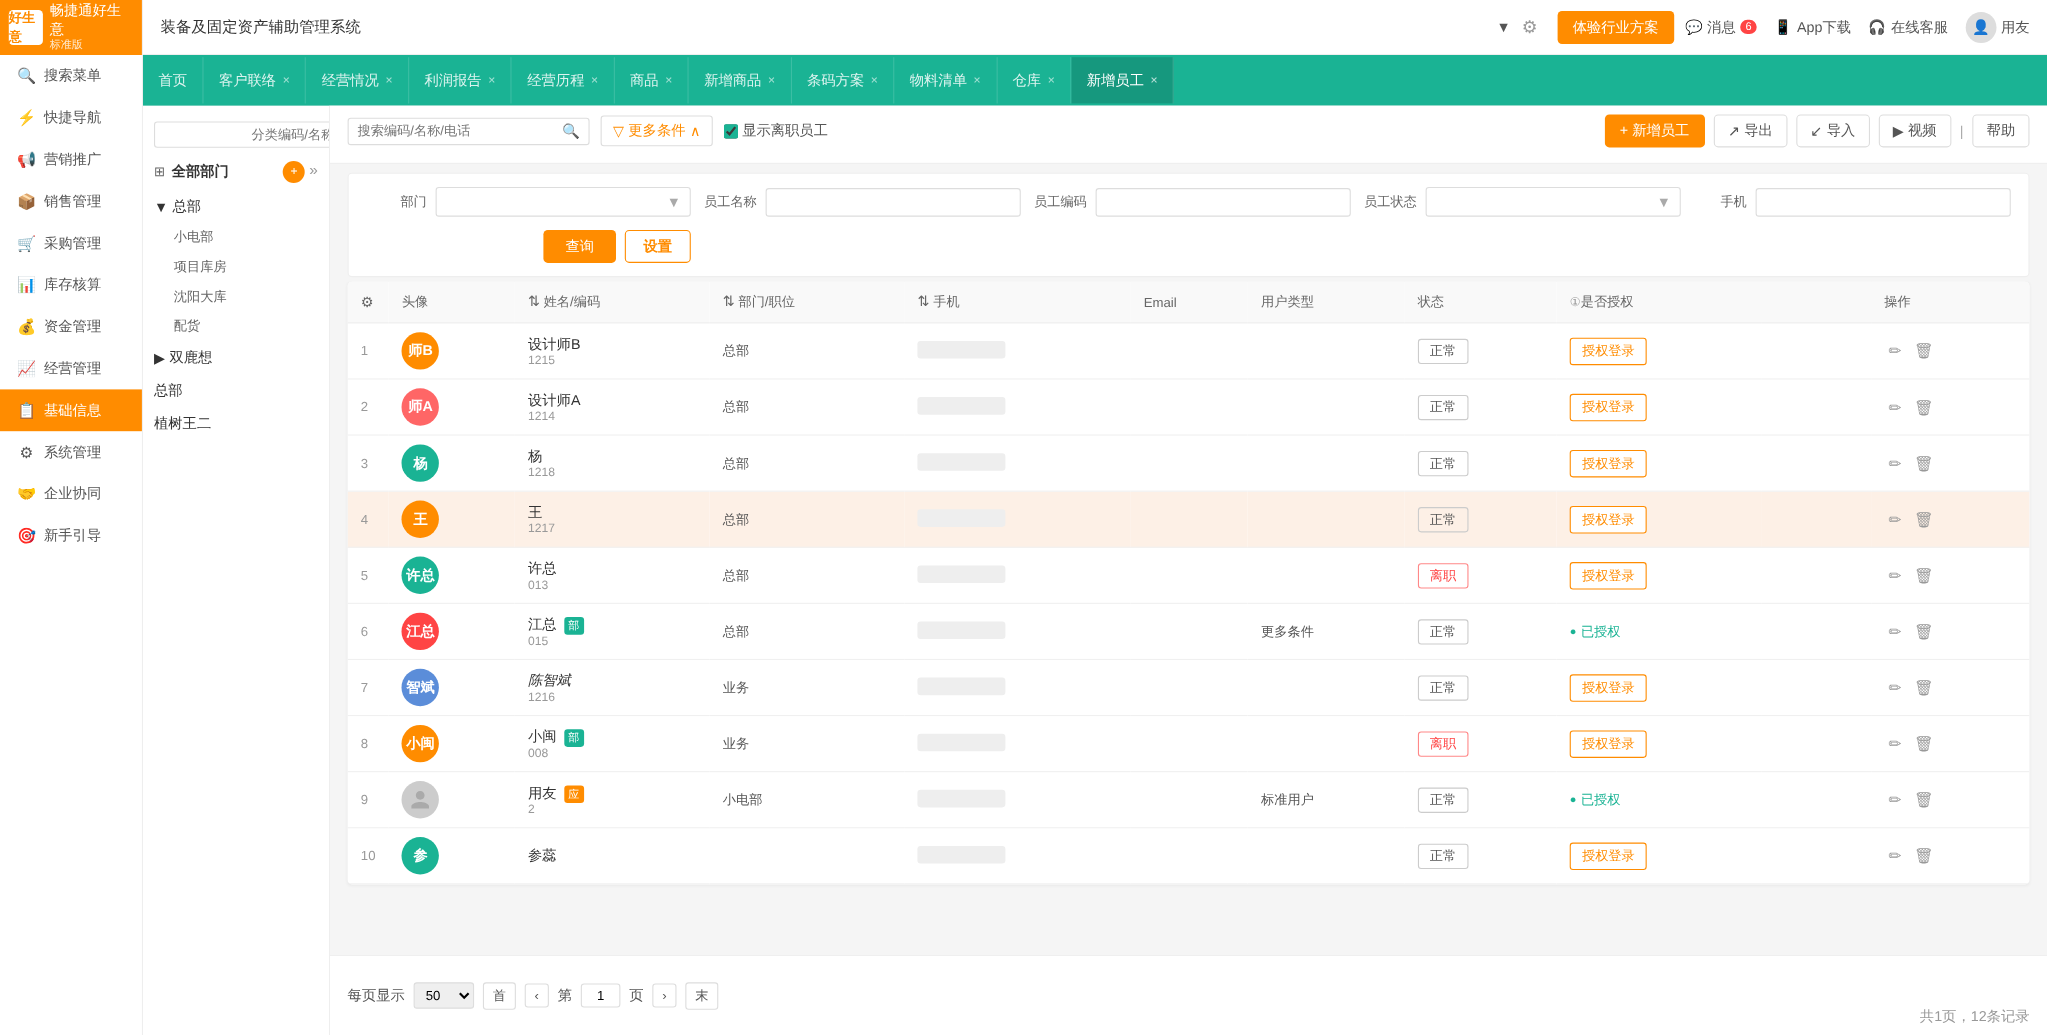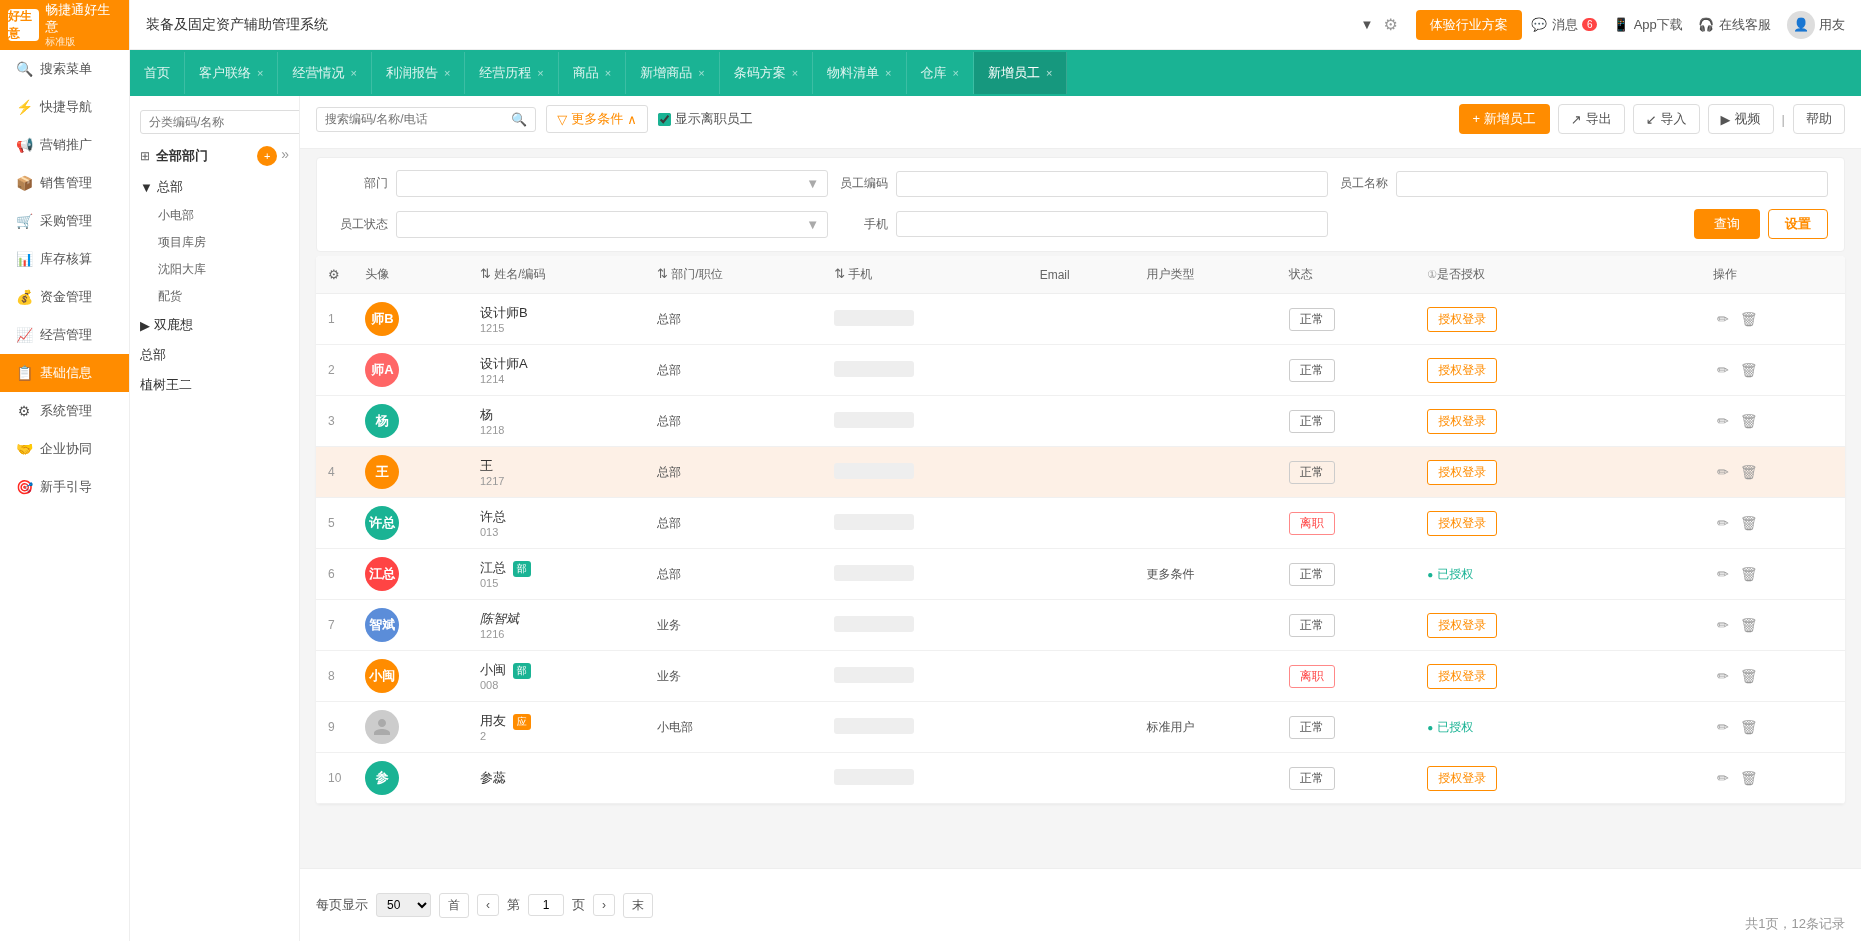--- a/index.html
+++ b/index.html
@@ -36,21 +36,21 @@
     .navtab { padding: 0 14px; height: 42px; display: flex; align-items: center; gap: 6px; color: rgba(255,255,255,0.85); cursor: pointer; font-size: 13px; white-space: nowrap; border-right: 1px solid rgba(255,255,255,0.15); transition: background 0.2s; }
     .navtab.active { background: rgba(0,0,0,0.15); color: #fff; }
     .navtab .close-x { font-size: 11px; opacity: 0.7; cursor: pointer; }
 
     
     .content { flex: 1; display: flex; overflow: hidden; }
 
     
     .tree-panel { width: 170px; background: #fff; border-right: 1px solid #eee; overflow-y: auto; padding: 8px 0; flex-shrink: 0; }
     .tree-search { padding: 6px 10px; display: flex; align-items: center; gap: 6px; }
-    .tree-search input { flex: 1; border: 1px solid #ddd; border-radius: 3px; padding: 4px 8px; font-size: 12px; outline: none; }
+    .tree-search input { flex: 1; border: 1px solid #ddd; border-radius: 3px; padding: 4px 8px; font-size: 12px; outline: none; text-align: right; }
     .tree-header { padding: 6px 10px; display: flex; align-items: center; gap: 6px; background: #fff; }
     .tree-header-label { font-size: 13px; color: #333; font-weight: bold; }
     .tree-header-icons { display: flex; gap: 4px; margin-left: auto; }
     .tree-icon-btn { width: 20px; height: 20px; border-radius: 50%; background: #ff8c00; color: #fff; display: flex; align-items: center; justify-content: center; font-size: 11px; cursor: pointer; }
     .tree-collapse-btn { cursor: pointer; color: #999; font-size: 14px; }
     .tree-group { padding: 6px 10px; font-size: 13px; color: #333; cursor: pointer; display: flex; align-items: center; gap: 4px; }
     .tree-item-sub { padding: 5px 10px 5px 28px; cursor: pointer; color: #666; font-size: 12px; display: flex; align-items: center; }
 
     
     .right-panel { flex: 1; display: flex; flex-direction: column; overflow: hidden; background: #f5f5f5; }
@@ -298,34 +298,34 @@
             </button>
             <span style="color:#aaa">|</span>
             <button class="btn-outline">
               <span>帮助</span>
             </button>
           </div>
         </div>
       </div>
 
       <div style="background:#fff;border:1px solid #eee;margin:8px 16px 4px;padding:12px 16px;border-radius:4px;">
-        <div style="display:grid;grid-template-columns:1fr 1fr 1fr;gap:12px 5px;align-items:center;">
+        <div style="display:grid;grid-template-columns:1fr 1fr 1fr 1fr 1fr;gap:12px 5px;align-items:center;">
           <div style="display:flex;align-items:center;gap:8px;">
             <span style="font-size:12px;color:#666;white-space:nowrap;min-width:55px;text-align:right;">部门</span>
             <div style="flex:1;border:1px solid #ddd;border-radius:3px;padding:5px 8px;font-size:12px;background:#fff;display:flex;align-items:center;justify-content:space-between;cursor:pointer;">
               <span></span>
               <span style="color:#aaa">▼</span>
             </div>
           </div>
           <div style="display:flex;align-items:center;gap:8px;">
+            <span style="font-size:12px;color:#666;white-space:nowrap;min-width:55px;text-align:right;">员工名称</span>
+            <input style="flex: 1 1 0%; border: 1px solid rgb(221, 221, 221); border-radius: 3px; padding: 5px 8px; font-size: 12px; outline: none;">
+          </div>
+          <div style="display:flex;align-items:center;gap:8px;">
             <span style="font-size:12px;color:#666;white-space:nowrap;min-width:55px;text-align:right;">员工编码</span>
-            <input style="flex: 1 1 0%; border: 1px solid rgb(221, 221, 221); border-radius: 3px; padding: 5px 8px; font-size: 12px; outline: none;">
-          </div>
-          <div style="display:flex;align-items:center;gap:8px;">
-            <span style="font-size:12px;color:#666;white-space:nowrap;min-width:55px;text-align:right;">员工名称</span>
             <input style="flex: 1 1 0%; border: 1px solid rgb(221, 221, 221); border-radius: 3px; padding: 5px 8px; font-size: 12px; outline: none;">
           </div>
           <div style="display:flex;align-items:center;gap:8px;">
             <span style="font-size:12px;color:#666;white-space:nowrap;min-width:55px;text-align:right;">员工状态</span>
             <div style="flex:1;border:1px solid #ddd;border-radius:3px;padding:5px 8px;font-size:12px;background:#fff;display:flex;align-items:center;justify-content:space-between;cursor:pointer;">
               <span></span>
               <span style="color:#aaa">▼</span>
             </div>
           </div>
           <div style="display:flex;align-items:center;gap:8px;">

